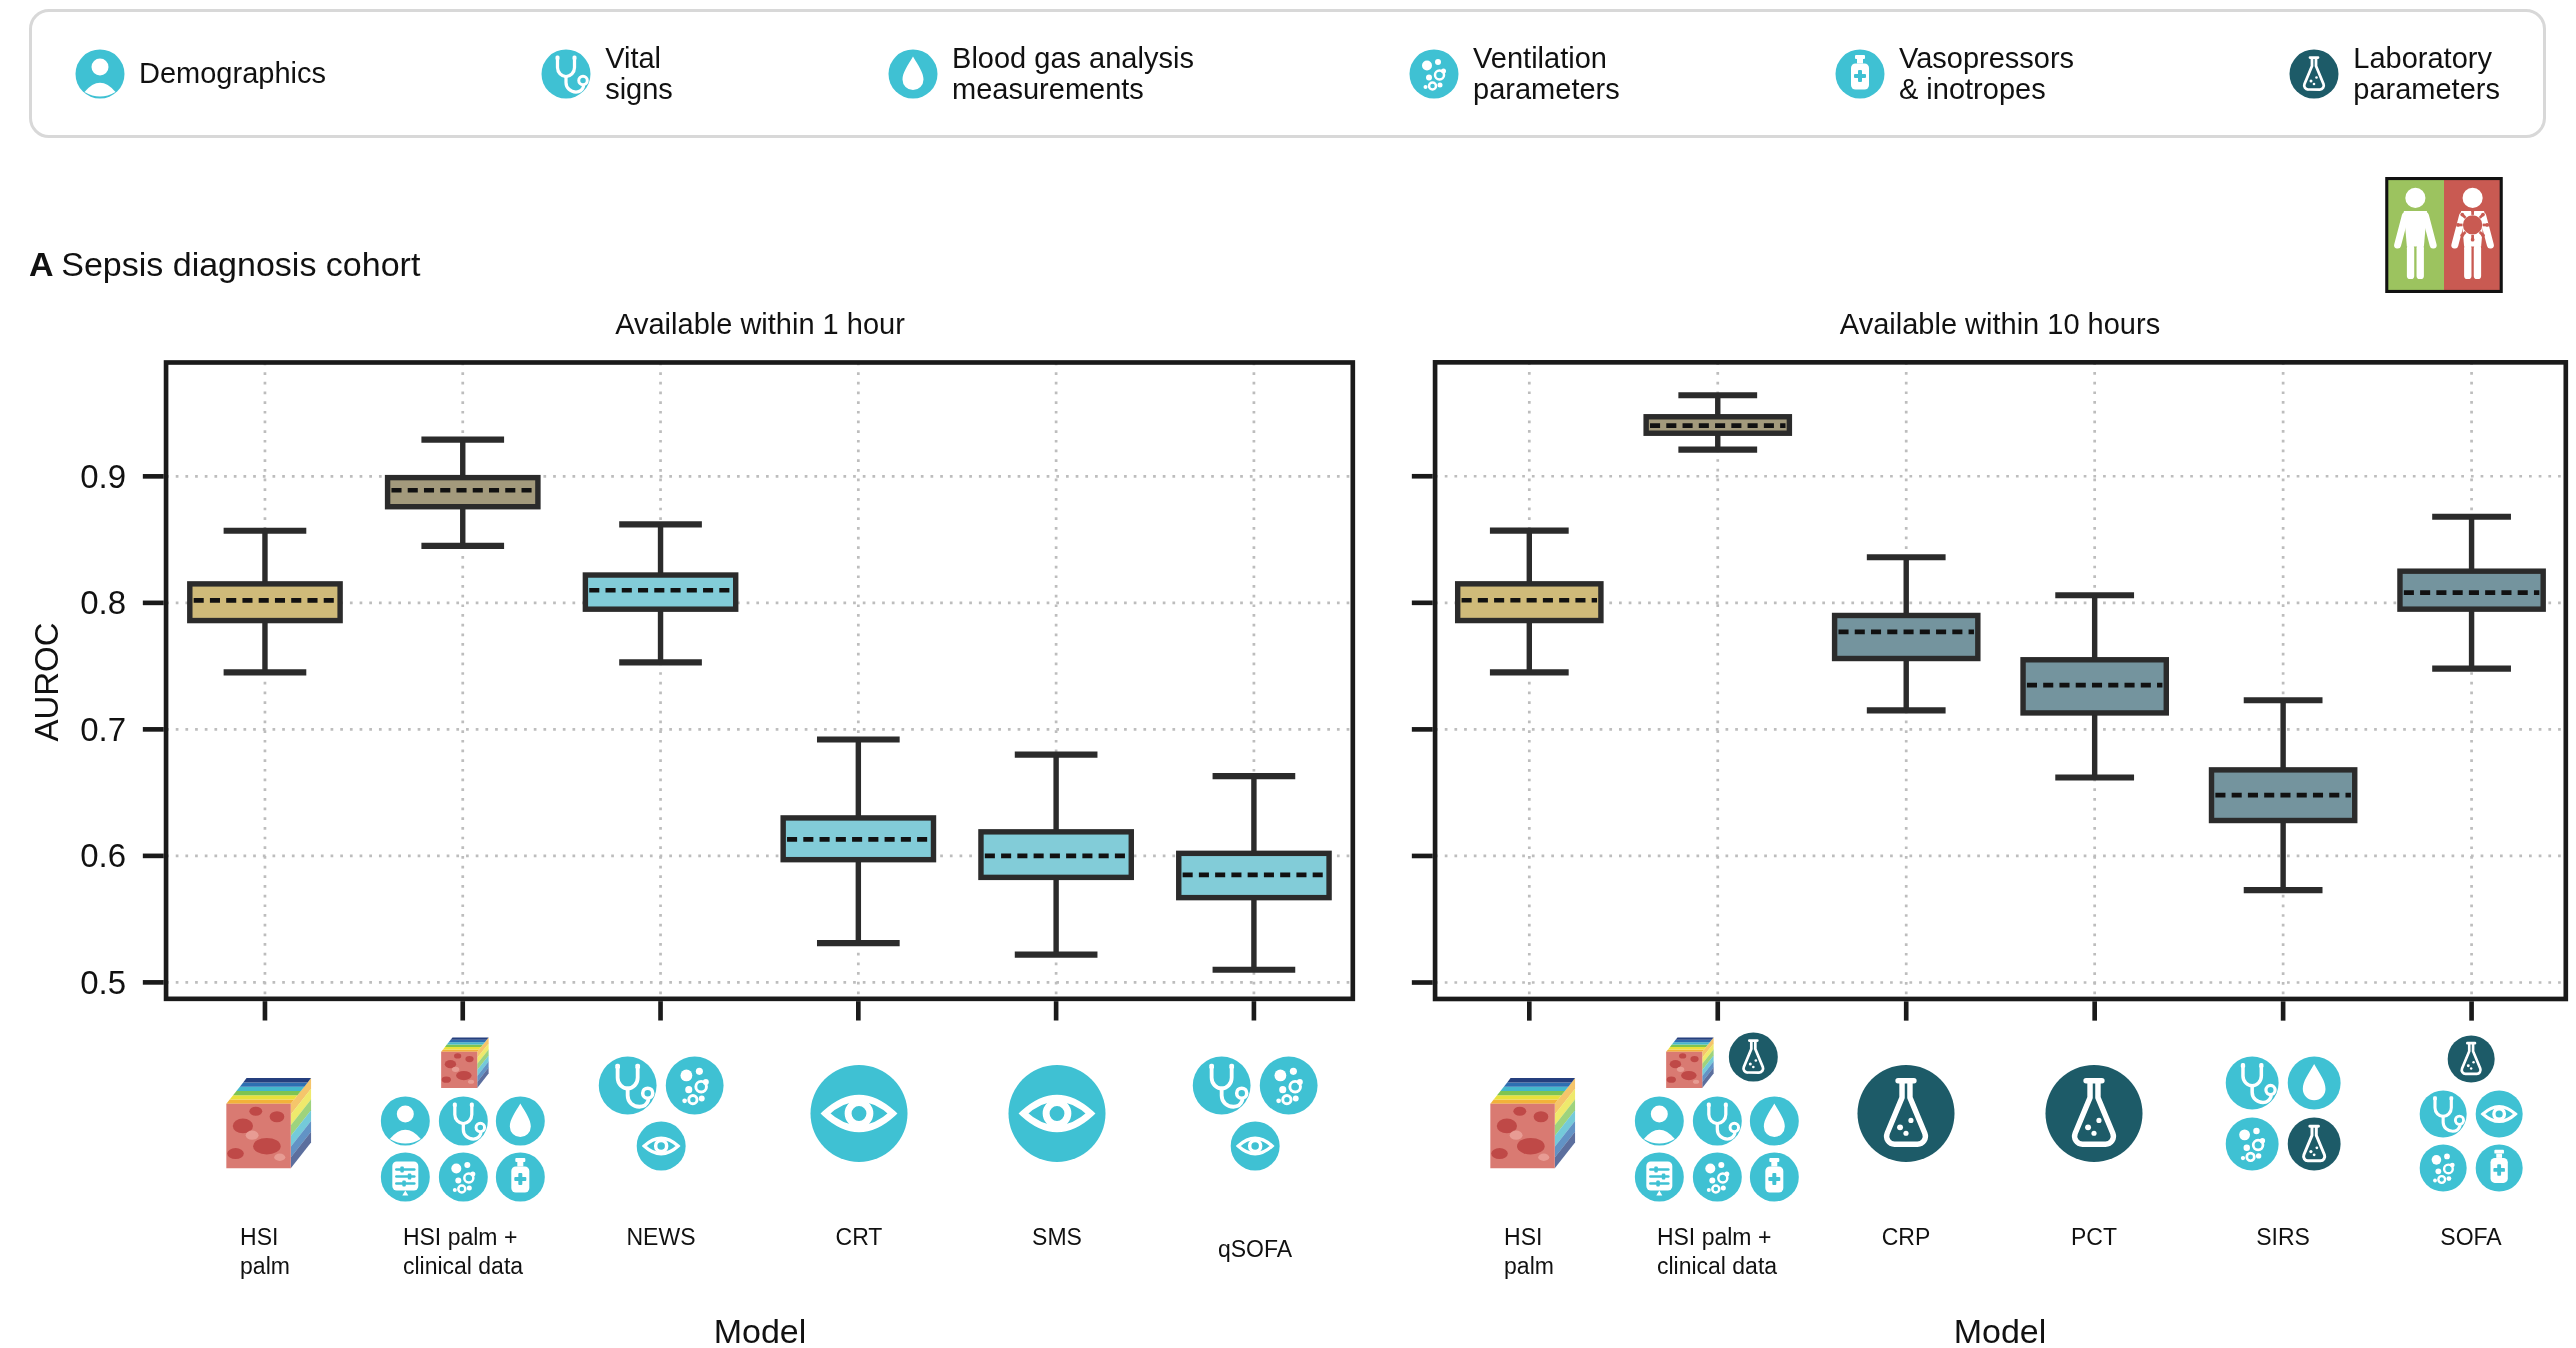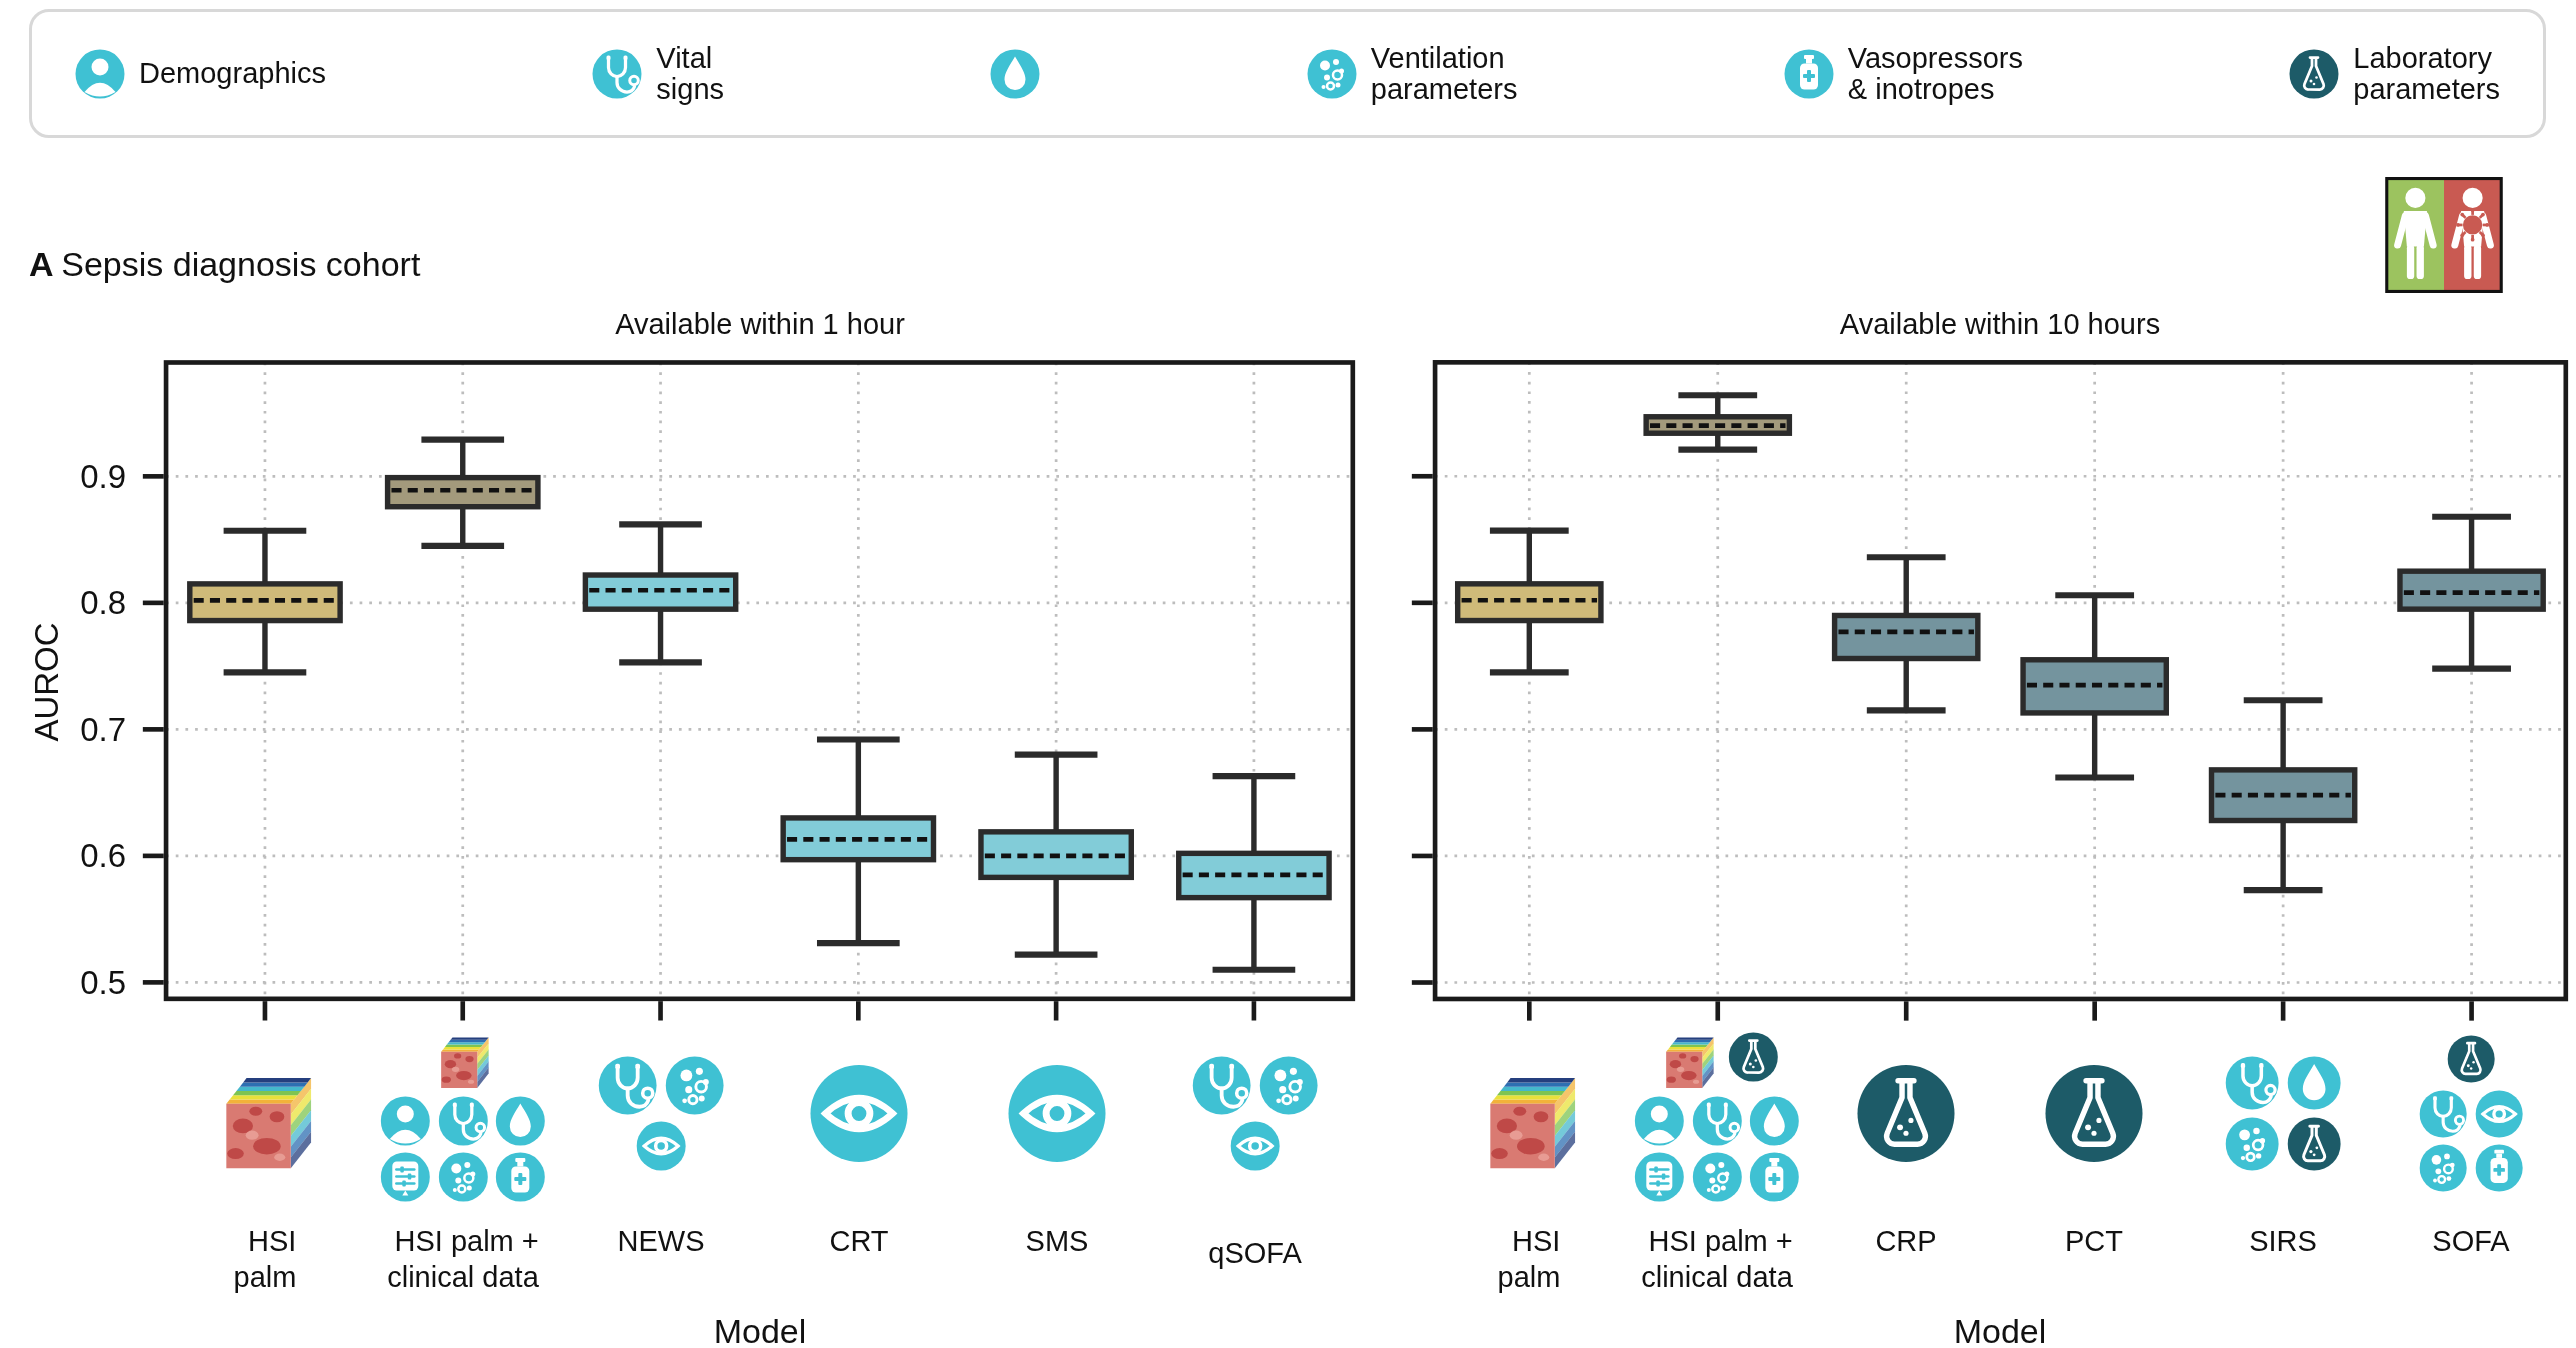--- a/index.html
+++ b/index.html
@@ -17,21 +17,21 @@
   .panel-title{position:absolute;top:308px;transform:translateX(-50%);
                font-size:29px;font-weight:500;white-space:nowrap;}
   .ylabel{position:absolute;left:-40px;top:663px;width:173px;text-align:center;
           transform:rotate(-90deg);font-size:33px;font-weight:500;}
   .ytick{position:absolute;width:85px;text-align:right;font-size:33px;line-height:37px;}
   .plot{position:absolute;}
   .cat-icons{position:absolute;top:1016px;height:195px;transform:translateX(-50%);
              display:flex;flex-direction:column;align-items:center;justify-content:center;gap:6.2px;}
   .icon-row{display:flex;align-items:center;justify-content:center;gap:7.7px;}
   .cat-label{position:absolute;top:1223px;transform:translateX(-50%);
-             text-align:right;font-size:29px;line-height:1.25;white-space:nowrap;}
+             text-align:left;font-size:23px;line-height:1.25;white-space:nowrap;}
   .xlabel{position:absolute;top:1312px;transform:translateX(-50%);font-size:34px;font-weight:500;}
   svg{display:block;}
 </style>
 </head>
 <body>
 
 <div id="root">
   <div class="legend">
       <div class="legend-item">
         <span>
@@ -56,20 +56,21 @@
         </span>
         <span class="legend-label">Vital<br>signs</span>
       </div>
       <div class="legend-item">
         <span>
           <svg width="50" height="50" viewBox="0 0 100 100">
             <circle cx="50" cy="50" r="49" fill="#3fc1d3"></circle>
             <path d="M50 15 C39 34 29 47 29 61 a21 21 0 0 0 42 0 C71 47 61 34 50 15 Z" fill="#fff"></path>
           </svg>
         </span>
+        <span class="legend-label">Blood gas analysis<br>measurements</span>
       </div>
       <div class="legend-item">
         <span>
           <svg width="50" height="50" viewBox="0 0 100 100">
             <circle cx="50" cy="50" r="49" fill="#3fc1d3"></circle>
             <g fill="#fff">
               <circle cx="36" cy="33" r="10"></circle>
               <circle cx="58" cy="26" r="6"></circle>
               <circle cx="69" cy="44" r="5"></circle>
               <circle cx="40" cy="57" r="6"></circle>

